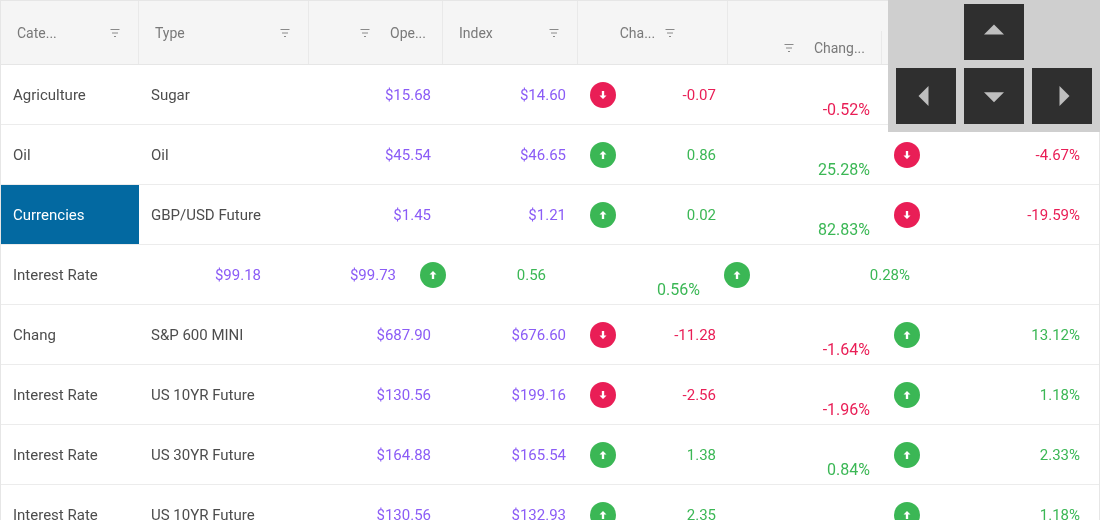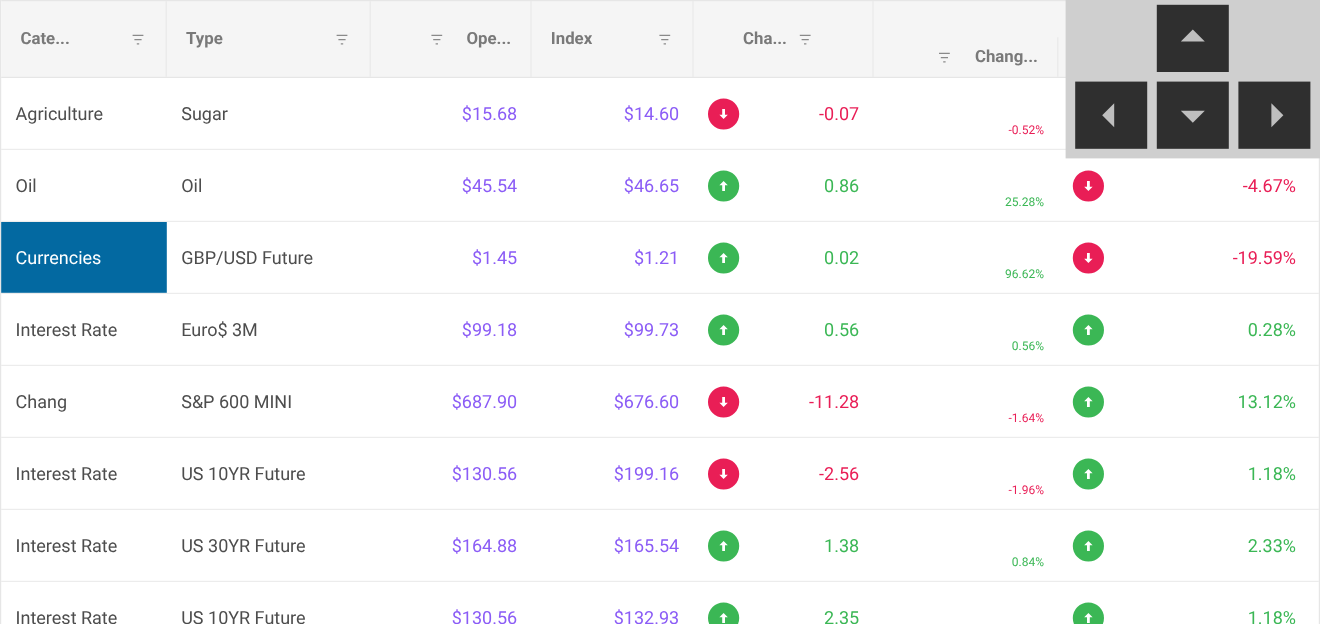--- a/index.html
+++ b/index.html
@@ -24,21 +24,21 @@
     background: #f5f5f5;
     border-top: 1px solid #e6e6e6;
     border-bottom: 1px solid #e6e6e6;
   }
   .header-cell {
     display: flex;
     align-items: center;
     padding: 0 16px;
     font-size: 14px;
     color: #797979;
-    font-weight: 700;
+    font-weight: 400;
     border-right: 1px solid #e9e9e9;
     gap: 8px;
   }
   .header-cell:last-child { border-right: none; }
   .header-cell .label {
     white-space: nowrap;
     overflow: hidden;
     text-overflow: ellipsis;
   }
   .filter-icon {
@@ -94,21 +94,21 @@
   .chg-wrap .val {
     flex: 1;
     text-align: right;
     font-size: 15px;
   }
   .pos { color: #3bb755; }
   .neg { color: #e91e56; }
   .pct-cell {
     width: 100%;
     text-align: right;
-    font-size: 10px;
+    font-size: 16px;
   }
   .arrow-badge {
     width: 26px;
     height: 26px;
     border-radius: 50%;
     display: inline-flex;
     align-items: center;
     justify-content: center;
     flex-shrink: 0;
   }
@@ -291,39 +291,36 @@
           <div class="chg-wrap">
             <span class="arrow-badge up">
               <svg width="14" height="14" viewBox="0 0 24 24" fill="#fff">
                 <path d="M12 5l-6 6h4v8h4v-8h4z"></path>
               </svg>
             </span>
             <span class="val pos">0.02</span>
           </div>
         </div>
         <div class="body-cell col-chgp">
-          <span class="pct-cell pos">96.62%</span>
+          <span class="pct-cell pos">82.83%</span>
         </div>
         <div class="body-cell col-chgy">
           <div class="chg-wrap right">
             <span class="arrow-badge down">
               <svg width="14" height="14" viewBox="0 0 24 24" fill="#fff">
                 <path transform="rotate(180 12 12)" d="M12 5l-6 6h4v8h4v-8h4z"></path>
               </svg>
             </span>
             <span class="val neg">-19.59%</span>
           </div>
         </div>
       </div>
       <div class="body-row">
         <div class="body-cell col-cat">
           <span>Interest Rate</span>
-        </div>
-        <div class="body-cell col-type">
-          <span>Euro$ 3M</span>
         </div>
         <div class="body-cell col-open">
           <span class="num-open">$99.18</span>
         </div>
         <div class="body-cell col-price">
           <span class="num-price">$99.73</span>
         </div>
         <div class="body-cell col-chg">
           <div class="chg-wrap">
             <span class="arrow-badge up">

